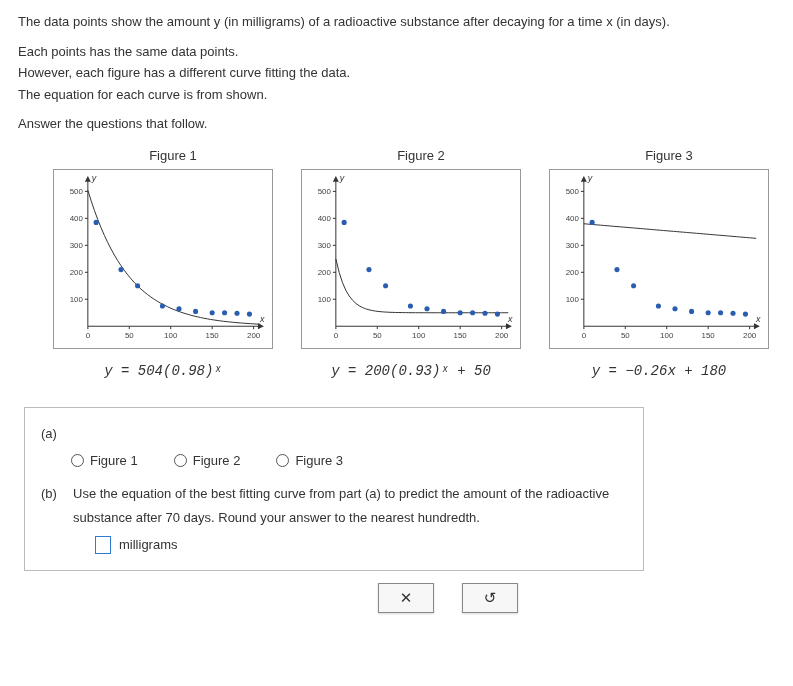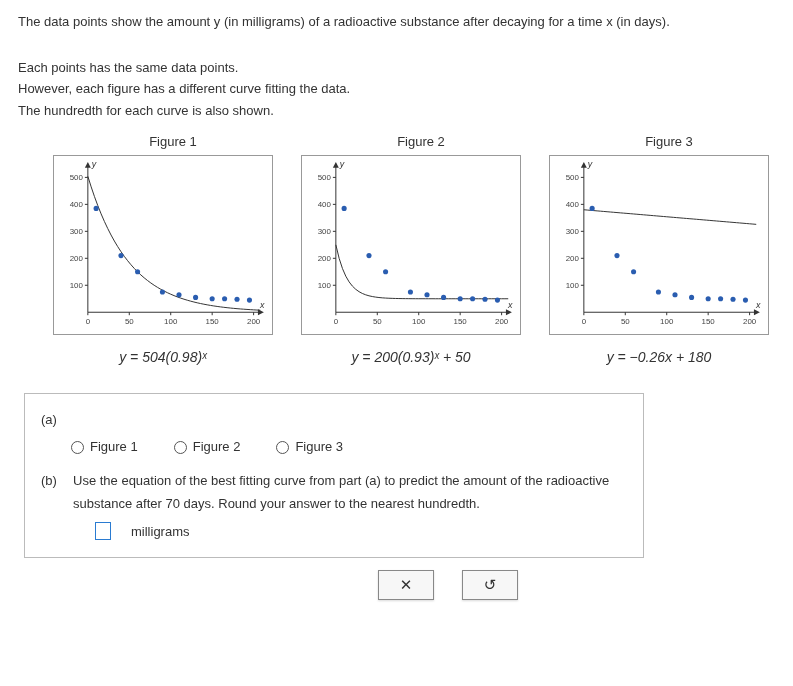--- a/index.html
+++ b/index.html
@@ -6,21 +6,21 @@
     body {
       font-family: Arial, sans-serif;
       font-size: 13px;
       color: #333;
       background: #fff;
       padding: 12px 18px;
       width: 793px;
     }
     .intro { margin-bottom: 14px; line-height: 1.5; }
     .intro p { margin-bottom: 2px; }
-    .intro .lead { margin-bottom: 26px; }
+    .intro .lead { margin-bottom: 10px; }
     .figures-row {
       display: flex;
       gap: 18px;
       margin: 10px 0 28px;
       padding-left: 30px;
     }
     .figure-block {
       width: 230px;
       display: flex;
       flex-direction: column;
@@ -28,60 +28,61 @@
     }
     .figure-title { font-size: 13px; margin-bottom: 6px; padding-left:20px;}
     .plot {
       width: 220px;
       height: 180px;
       background: #fff;
       border: 1px solid #999;
       position: relative;
     }
     .equation {
-      font-family: Liberation Sans, sans-serif;
+      font-family: Liberation Mono, monospace;
       font-style: italic;
       font-size: 14px;
       margin-top: 14px;
     }
     .question-block {
       border: 1px solid #bbb;
       padding: 14px 16px 14px;
       width: 620px;
       margin-left: 6px;
       line-height: 1.8;
     }
     .qrow { display: flex; gap: 8px; align-items:flex-start;}
     .qlabel { width: 24px; flex-shrink: 0; }
     .radios { display: flex; gap: 36px; padding-left: 30px; margin: 4px 0 10px; align-items:center; }
     .radio-opt { display:flex; align-items:center; gap:6px; }
     .radio-circle {
       width: 13px; height: 13px; border: 1px solid #555; border-radius: 50%; display:inline-block;
     }
-    .input-row { display:flex; align-items:center; gap:20px; padding-left:54px; margin-top:4px; }
+    .input-row { display:flex; align-items:center; gap:8px; padding-left:54px; margin-top:4px; }
     .num-input {
       width: 16px; height: 18px; border: 1px solid #2a7bd1; background:#fff;
     }
     .buttons {
       display:flex; gap:28px; margin-top:12px; padding-left:360px;
     }
     .btn {
       width: 56px; height: 30px; border:1px solid #888; background:#f7f7f7;
       display:flex; align-items:center; justify-content:center; font-size:15px;
       box-shadow: 0 1px 2px rgba(0,0,0,0.15);
     }
   </style>
 </head>
 <body>
 
 <div class="intro">
   <p class="lead">The data points show the amount y (in milligrams) of a radioactive substance after decaying for a time x (in days).</p>
   <p>Each points has the same data points.</p>
   <p>However, each figure has a different curve fitting the data.</p>
-  <p>The hundredth for each curve is also shown.</p>
+  <p>The equation for each curve is from shown.</p>
+  <p style="margin-top:10px">Answer the questions that follow.</p>
 </div>
 
 <div class="figures-row">
   <div class="figure-block">
     <div class="figure-title">Figure 1</div>
     <svg class="plot" viewBox="0 0 220 180">
         <line x1="34" y1="8" x2="34" y2="158" stroke="#333"></line>
         <line x1="34" y1="158" x2="210" y2="158" stroke="#333"></line>
         <polygon points="31,12 37,12 34,6" fill="#333"></polygon>
         <polygon points="206,155 206,161 212,158" fill="#333"></polygon>

